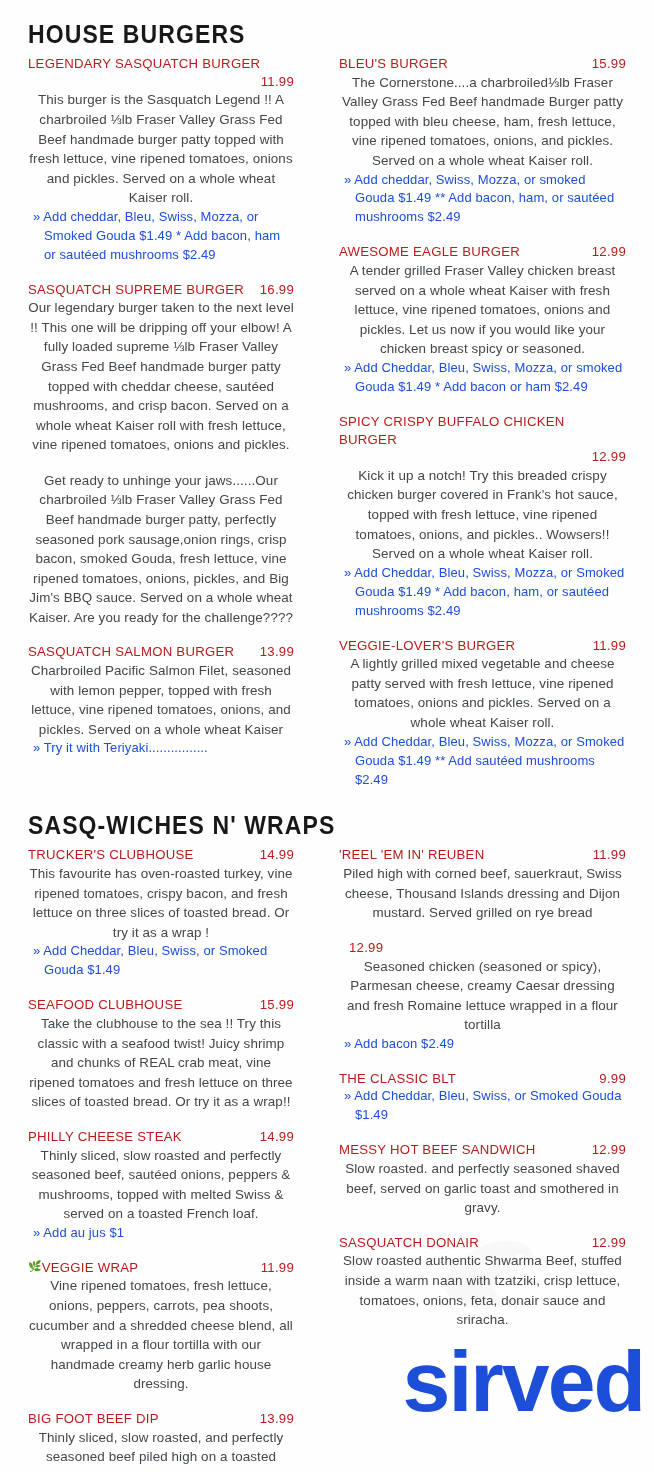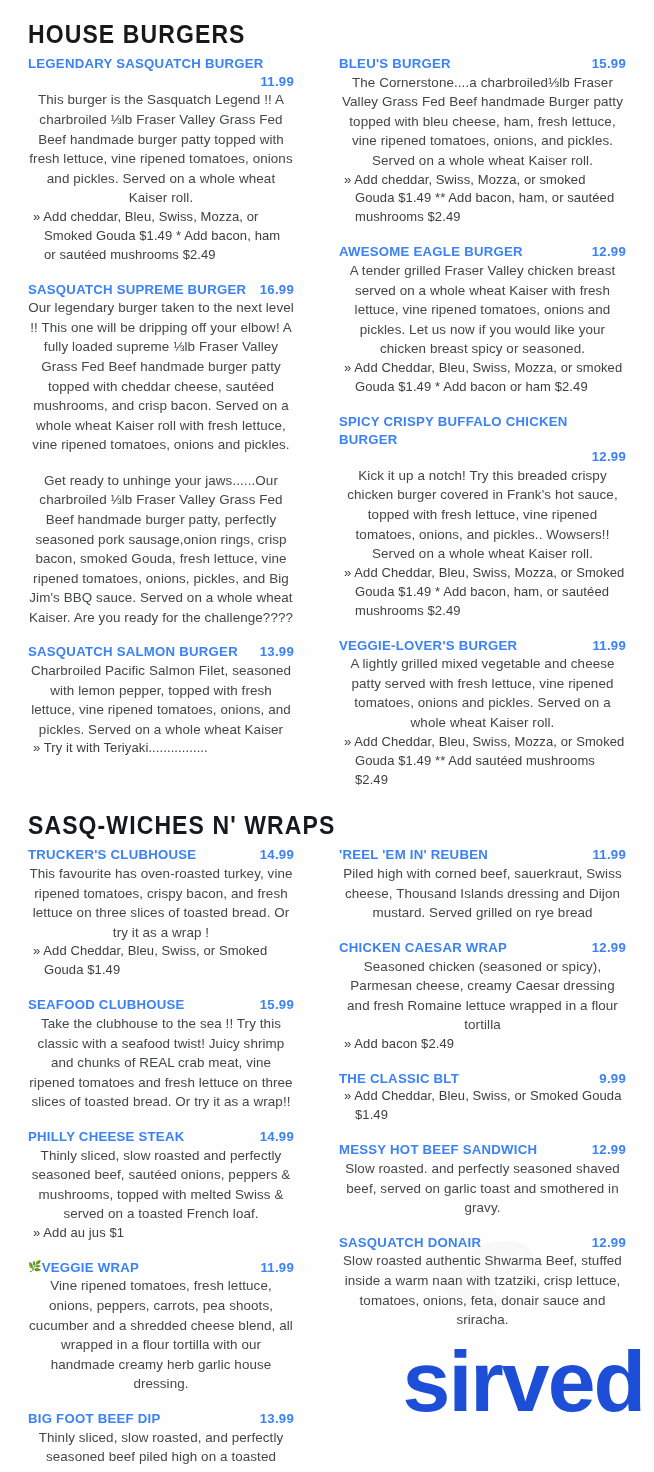--- a/index.html
+++ b/index.html
@@ -58,42 +58,41 @@
   .item{margin:0 0 16px 0;}
   .item:last-child{margin-bottom:0;}
 
   .item-head{
     display:flex;
     flex-wrap:wrap;
     justify-content:space-between;
     align-items:baseline;
     font-size:13.2px;
     letter-spacing:.25px;
-    color:#3b82f6;
+    color:#b91c1c;
     line-height:1.34;
-    font-weight:bold;
   }
   .item-name{flex:1 1 auto;min-width:0;}
   .item-price{flex:0 0 auto;margin-left:10px;white-space:nowrap;}
   
   .item-head.stack{display:block;}
   .item-head.stack .item-price{display:block;text-align:right;margin-left:0;}
 
   .item-desc{
     font-size:13.4px;
     line-height:1.46;
     color:#42474b;
     margin:0;
     letter-spacing:.1px;
     text-align:center;
   }
   .item-note{
     font-size:13px;
     line-height:1.46;
-    color:#404040;
+    color:#1d4ed8;
     margin:0;
     padding-left:16px;
     text-indent:-11px;
     letter-spacing:.1px;
   }
   .leaf-icon{font-size:11px;vertical-align:2px;letter-spacing:0;}
 </style>
 </head>
 <body>
 
@@ -236,21 +235,20 @@
         <div class="item">
           <div class="item-head">
             <span class="item-name">'REEL 'EM IN' REUBEN</span>
             <span class="item-price">11.99</span>
           </div>
           <p class="item-desc">Piled high with corned beef, sauerkraut, Swiss cheese, Thousand Islands dressing and Dijon mustard. Served grilled on rye bread</p>
         </div>
 
         <div class="item">
           <div class="item-head">
-            <span class="item-name">CHICKEN CAESAR WRAP</span>
             <span class="item-price">12.99</span>
           </div>
           <p class="item-desc">Seasoned chicken (seasoned or spicy), Parmesan cheese, creamy Caesar dressing and fresh Romaine lettuce wrapped in a flour tortilla</p>
           <p class="item-note">» Add bacon $2.49</p>
         </div>
 
         <div class="item">
           <div class="item-head">
             <span class="item-name">THE CLASSIC BLT</span>
             <span class="item-price">9.99</span>

